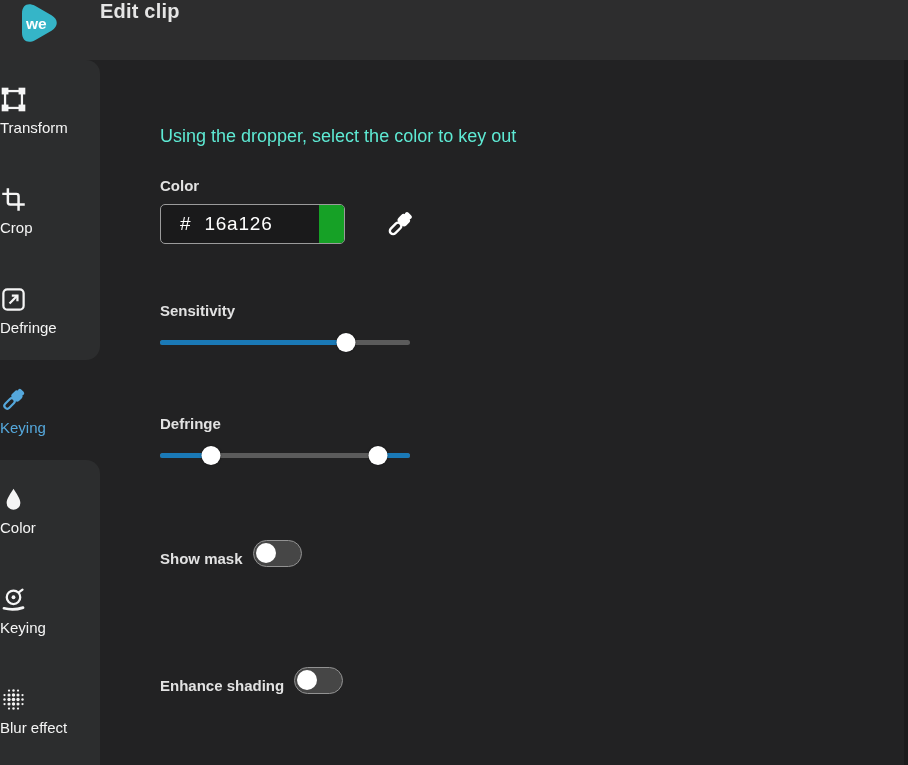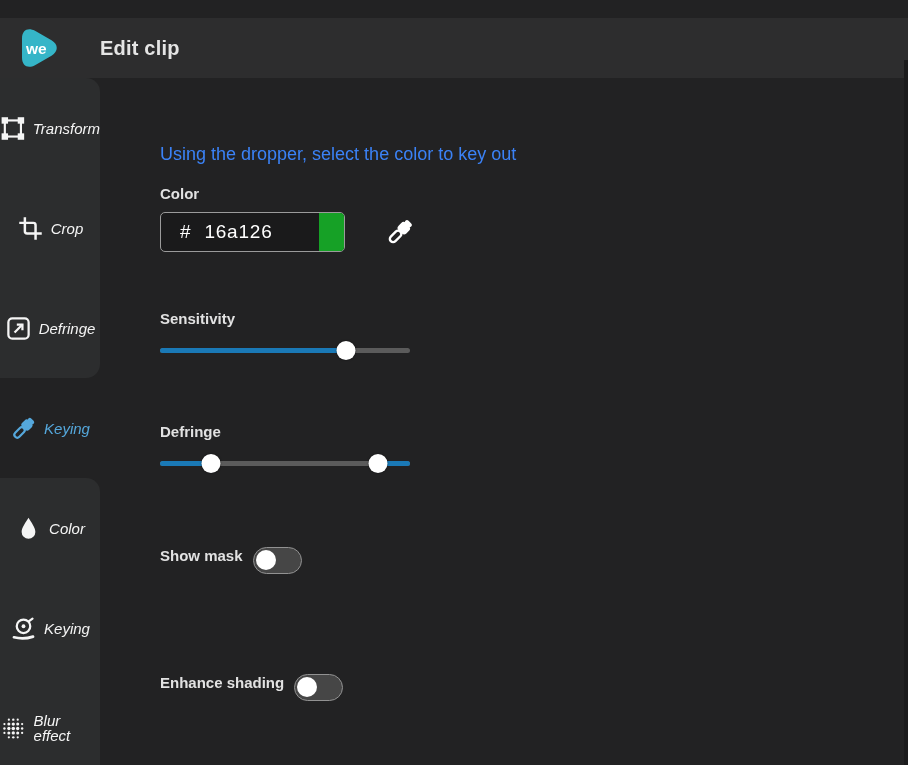--- a/index.html
+++ b/index.html
@@ -16,47 +16,46 @@
   html,body{width:908px;height:765px;overflow:hidden;}
   body{
     background:var(--bg-main);
     font-family:"Liberation Sans","DejaVu Sans",sans-serif;
     color:var(--text);
     position:relative;
   }
   
   .topbar{
     height:60px;background:var(--bg-topbar);
-    display:flex;align-items:center;
+    display:flex;align-items:flex-start;
     padding-left:15px;
-    margin-top:18px;
   }
   .logo{width:44px;height:46px;flex:0 0 auto;}
   .app-title{
     margin-left:41px;font-size:20px;font-weight:bold;color:#e5e5e5;
     letter-spacing:.2px;
   }
   
   .layout{display:flex;height:705px;}
   
   .sidebar{width:100px;flex:0 0 auto;display:flex;flex-direction:column;}
   .sb-group{background:var(--bg-raised);}
   .sb-group.first{border-radius:0 14px 14px 0;}
   .sb-group.last{border-radius:0 14px 0 0;flex:1;}
   .sb-item{
-    height:100px;display:flex;flex-direction:row;
-    align-items:center;justify-content:center;gap:7px;
-    cursor:pointer;color:#f5f5f5;font-style:italic;
+    height:100px;display:flex;flex-direction:column;
+    align-items:flex-start;justify-content:center;gap:7px;
+    cursor:pointer;color:#f5f5f5;
   }
   .sb-item.active{color:var(--link-blue);background:transparent;}
   .sb-icon{width:27px;height:27px;display:block;}
   .sb-label{font-size:15px;line-height:1;}
   
   .main{flex:1;padding:66px 0 0 60px;position:relative;}
-  .instruction{font-size:18px;font-weight:500;color:#3b82f6;margin-bottom:20px;}
+  .instruction{font-size:18px;font-weight:500;color:#5eead4;margin-bottom:30px;}
   .field-label{font-size:15px;font-weight:bold;color:var(--label);}
   .color-label{margin-bottom:9px;}
   .color-row{display:flex;align-items:center;margin-bottom:57px;}
   .color-input{
     position:relative;width:185px;height:40px;
     background:#1a1a1b;border:1px solid #9b9b9b;border-radius:5px;
     display:flex;align-items:center;padding-left:19px;
     font-size:19px;color:#ffffff;letter-spacing:.8px;cursor:text;
   }
   .color-input .hash{margin-right:13px;}
@@ -74,21 +73,21 @@
     background:var(--track-gray);border-radius:3px;
   }
   .slider .fill{position:absolute;top:8px;height:5px;border-radius:3px;background:var(--accent);}
   .slider .handle{
     position:absolute;top:1px;width:19px;height:19px;border-radius:50%;
     background:#ffffff;transform:translateX(-50%);box-shadow:0 0 2px rgba(0,0,0,.6);
     cursor:grab;
   }
   .gap-a{margin-top:62px;margin-bottom:13px;}
   
-  .toggle-row{display:flex;align-items:flex-start;gap:10px;height:28px;}
+  .toggle-row{display:flex;align-items:flex-end;gap:10px;height:28px;}
   .toggle-row.first{margin-top:73px;}
   .toggle-row.second{margin-top:99px;}
   .toggle{
     width:49px;height:27px;border-radius:14px;background:#464646;
     border:1.5px solid #929292;position:relative;cursor:pointer;flex:0 0 auto;
   }
   .toggle .knob{
     position:absolute;left:2px;top:2px;width:20px;height:20px;border-radius:50%;
     background:#ffffff;
   }

